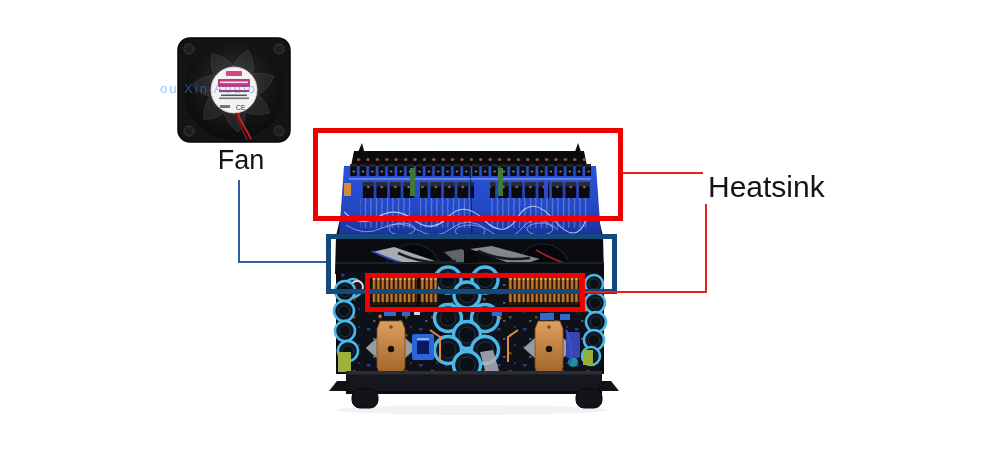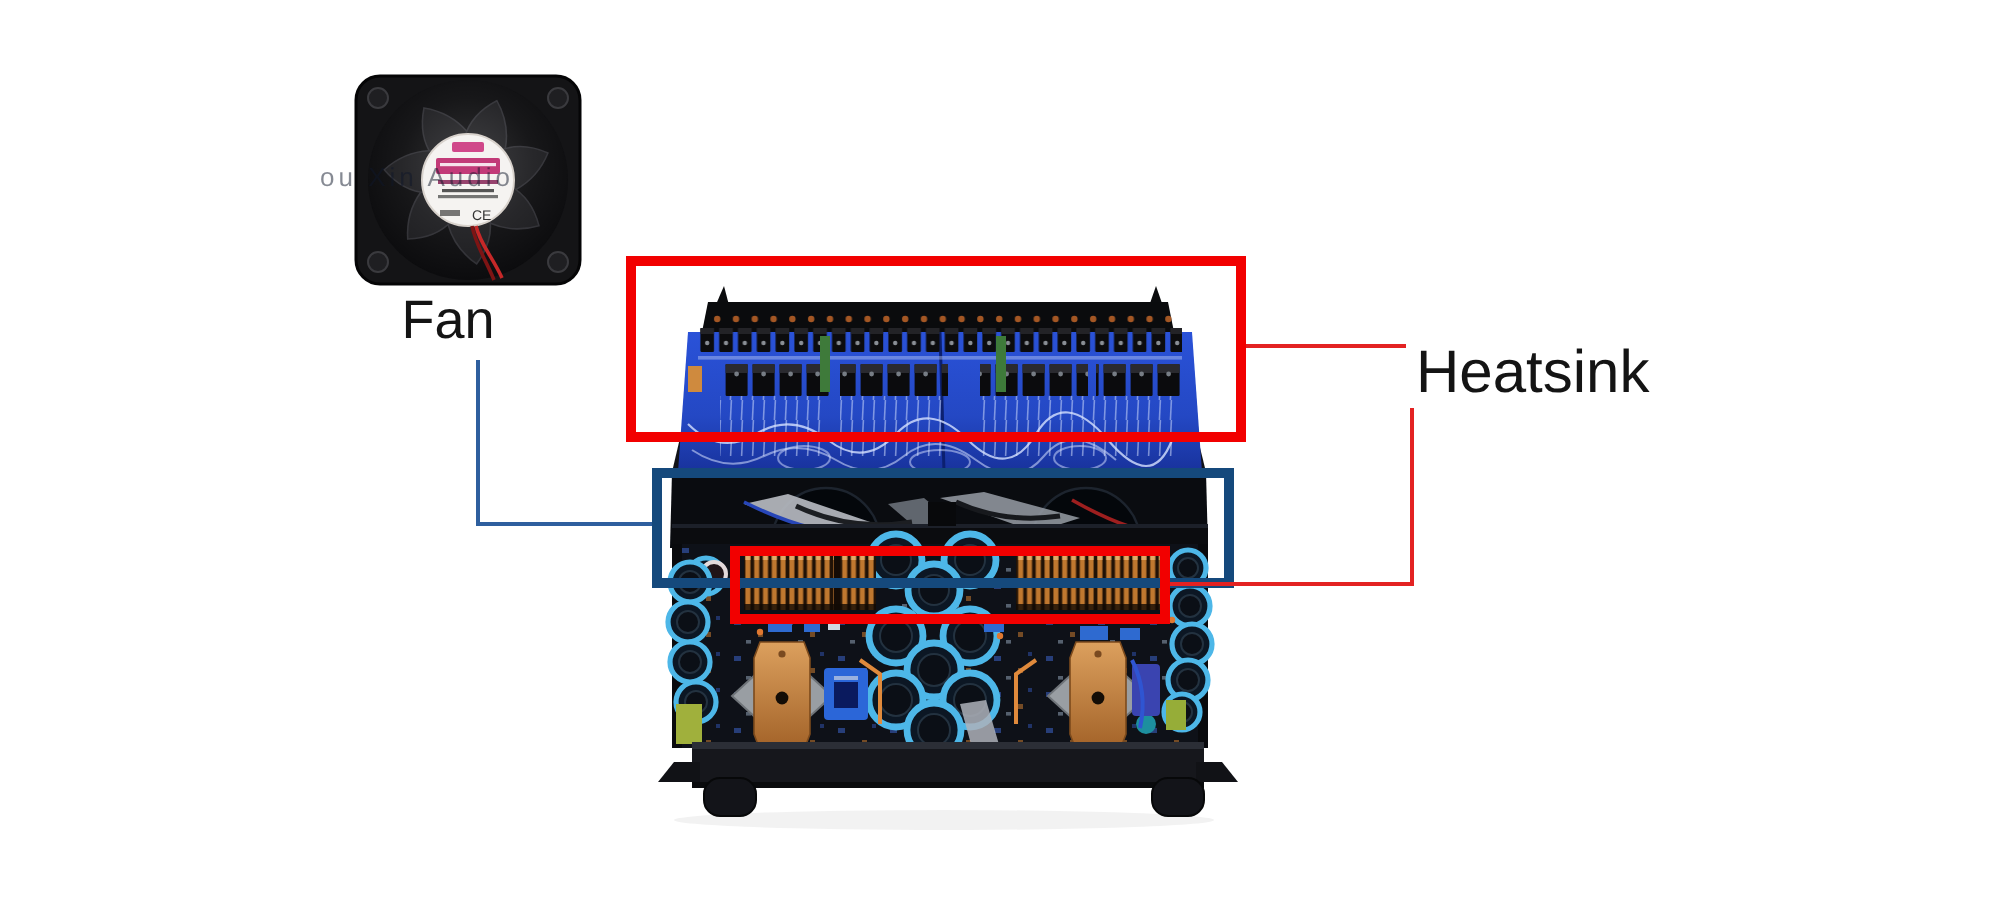--- a/index.html
+++ b/index.html
@@ -27,25 +27,25 @@
   .box-blue{left:326px;top:234px;width:291px;height:60px;border:5px solid var(--annotation-navy);}
   .box-red-mid{left:365px;top:273px;width:220px;height:39px;border:5px solid var(--annotation-red);z-index:31;}
   .line{position:absolute;z-index:29;}
   .line-red-a{left:623px;top:172px;width:80px;height:2px;background:var(--connector-red);}
   .line-red-v{left:705px;top:204px;width:2px;height:89px;background:var(--connector-red);}
   .line-red-b{left:585px;top:291px;width:122px;height:2px;background:var(--connector-red);z-index:32;}
   .line-blue-v{left:238px;top:180px;width:2px;height:83px;background:var(--connector-blue);}
   .line-blue-h{left:238px;top:261px;width:90px;height:2px;background:var(--connector-blue);}
   
   .label{position:absolute;z-index:40;color:var(--label-text);}
-  .label-fan{left:164px;top:145px;width:120px;text-align:center;font-size:27px;}
+  .label-fan{left:181px;top:145px;width:120px;text-align:center;font-size:27px;}
   .label-heatsink{left:708px;top:170px;font-size:30px;}
   .watermark{
     position:absolute;left:160px;top:81px;width:185px;z-index:15;
-    font-size:13px;letter-spacing:2px;color:#0f172a;opacity:.5;
+    font-size:13px;letter-spacing:2px;color:#3b82f6;opacity:.5;
     white-space:nowrap;
   }
   
   .photo{z-index:10;}
   .cap-o{fill:#0c1724;stroke:var(--capacitor-ring,#4db7e8);stroke-width:3.4px;}
   .cap-i{fill:#0b0f16;stroke:#233240;stroke-width:1px;}
   .cap-s{fill:#0c1724;stroke:var(--capacitor-ring,#4db7e8);stroke-width:2.6px;}
   .trace{stroke:#d7e2ff;fill:none;}
 </style>
 </head>

